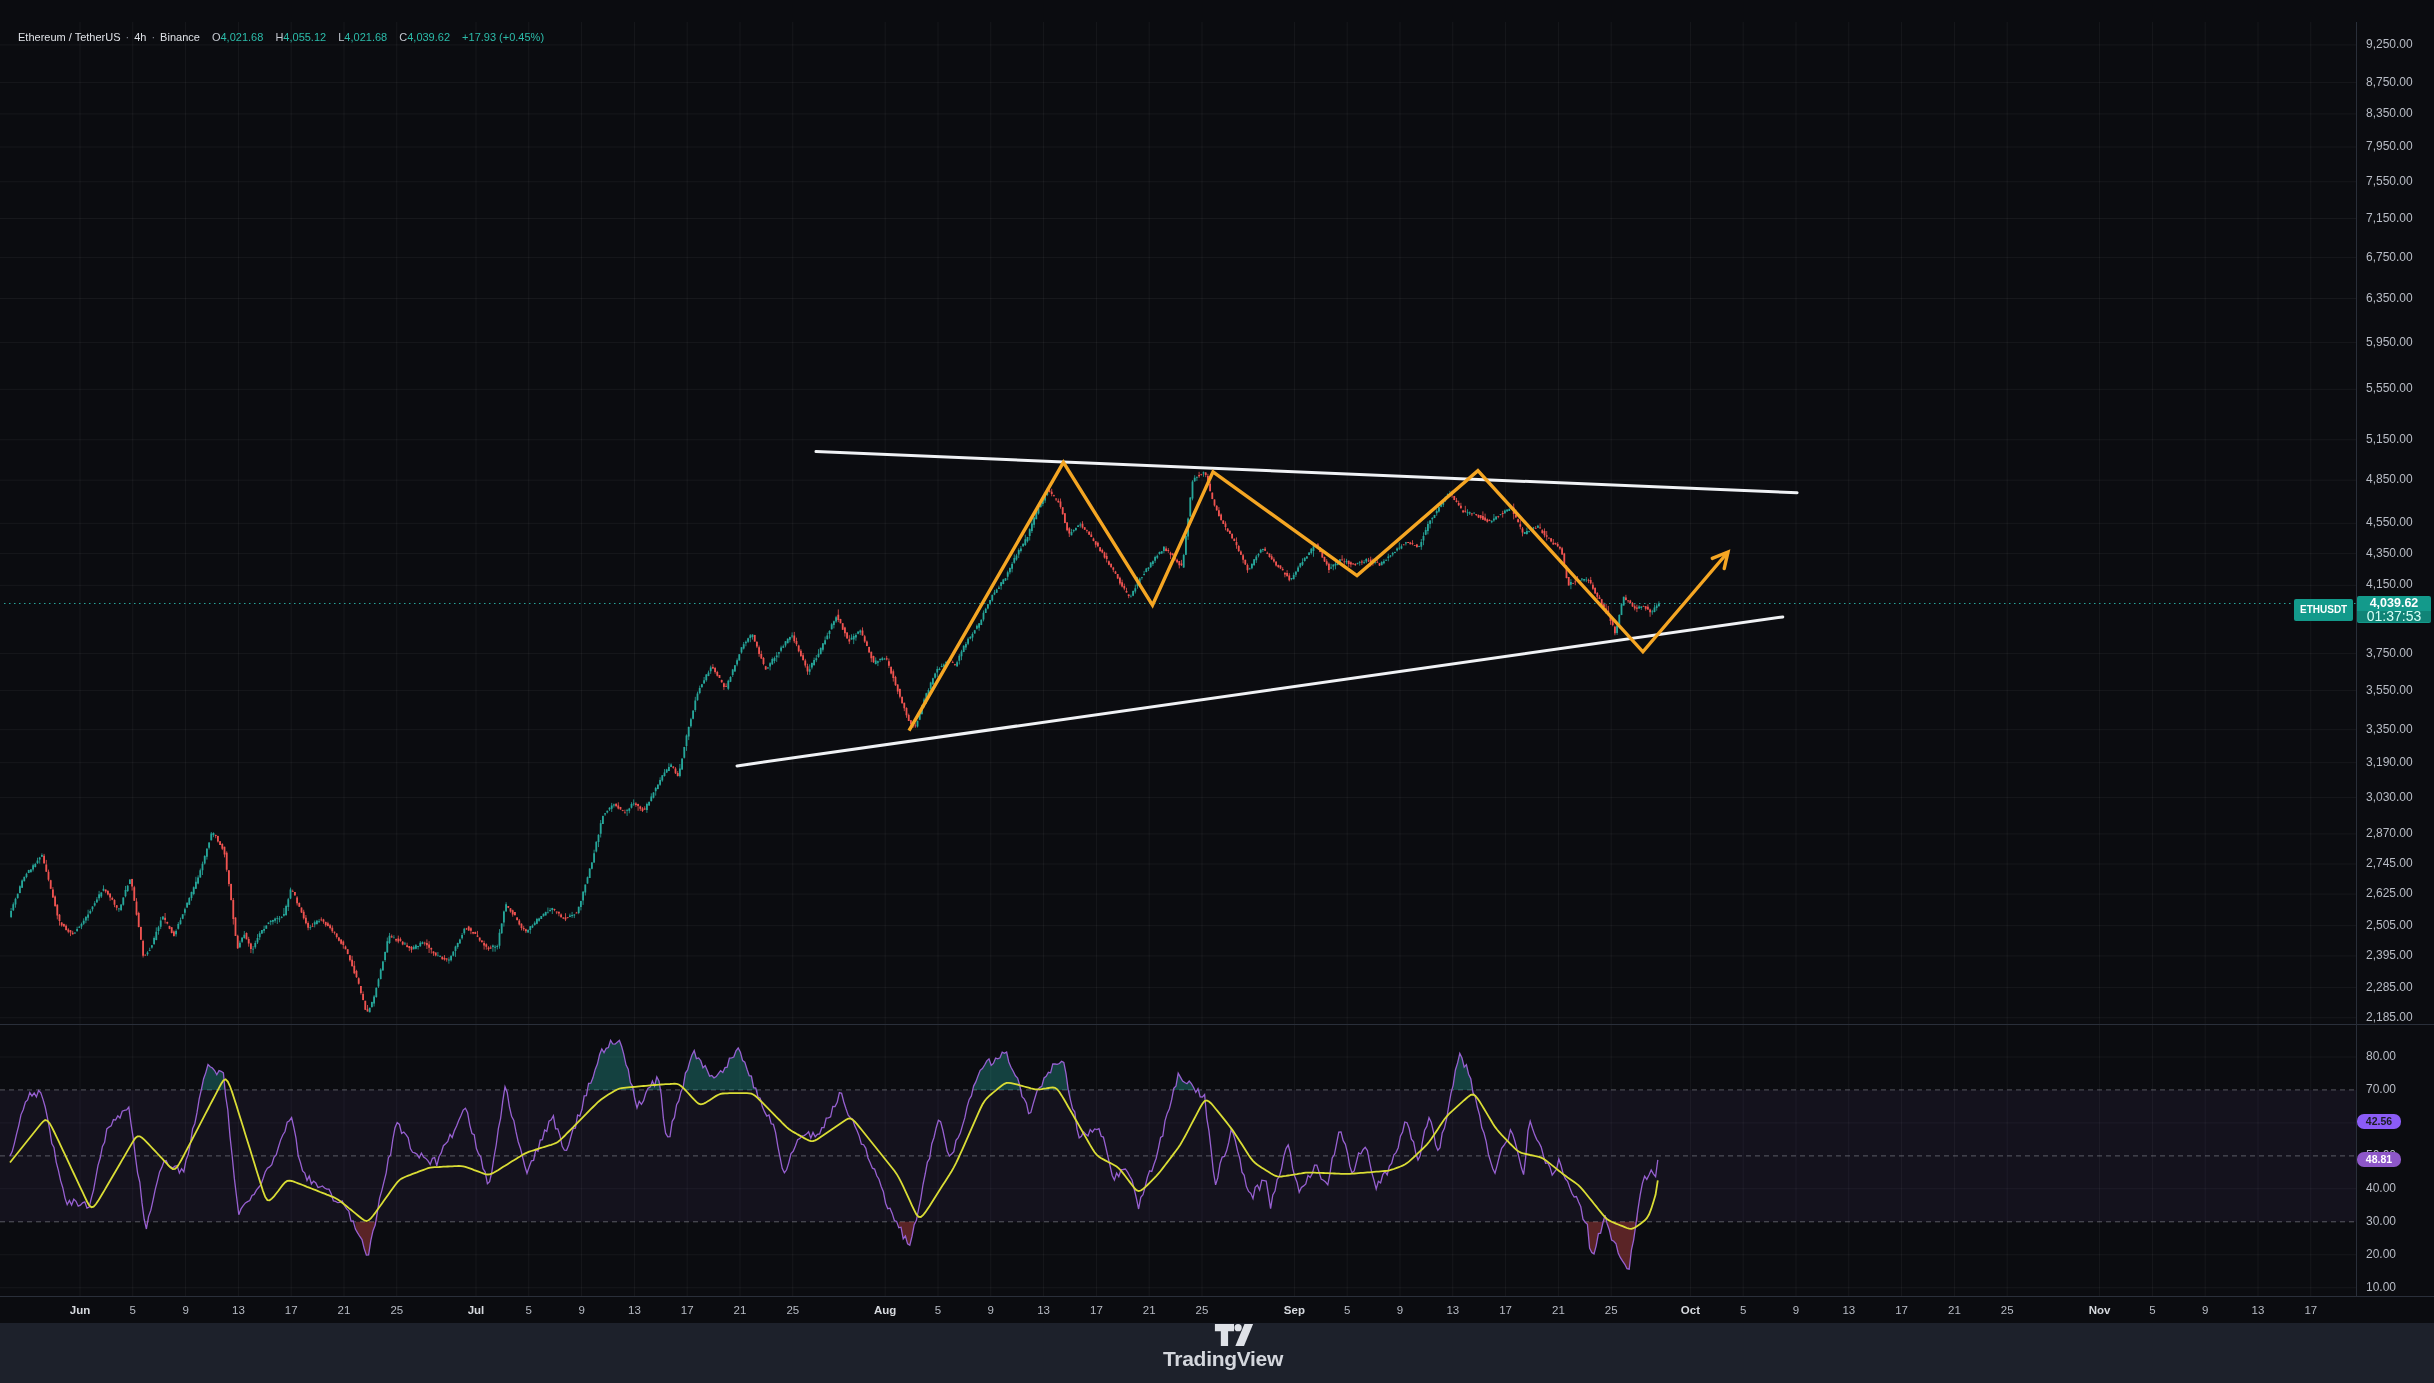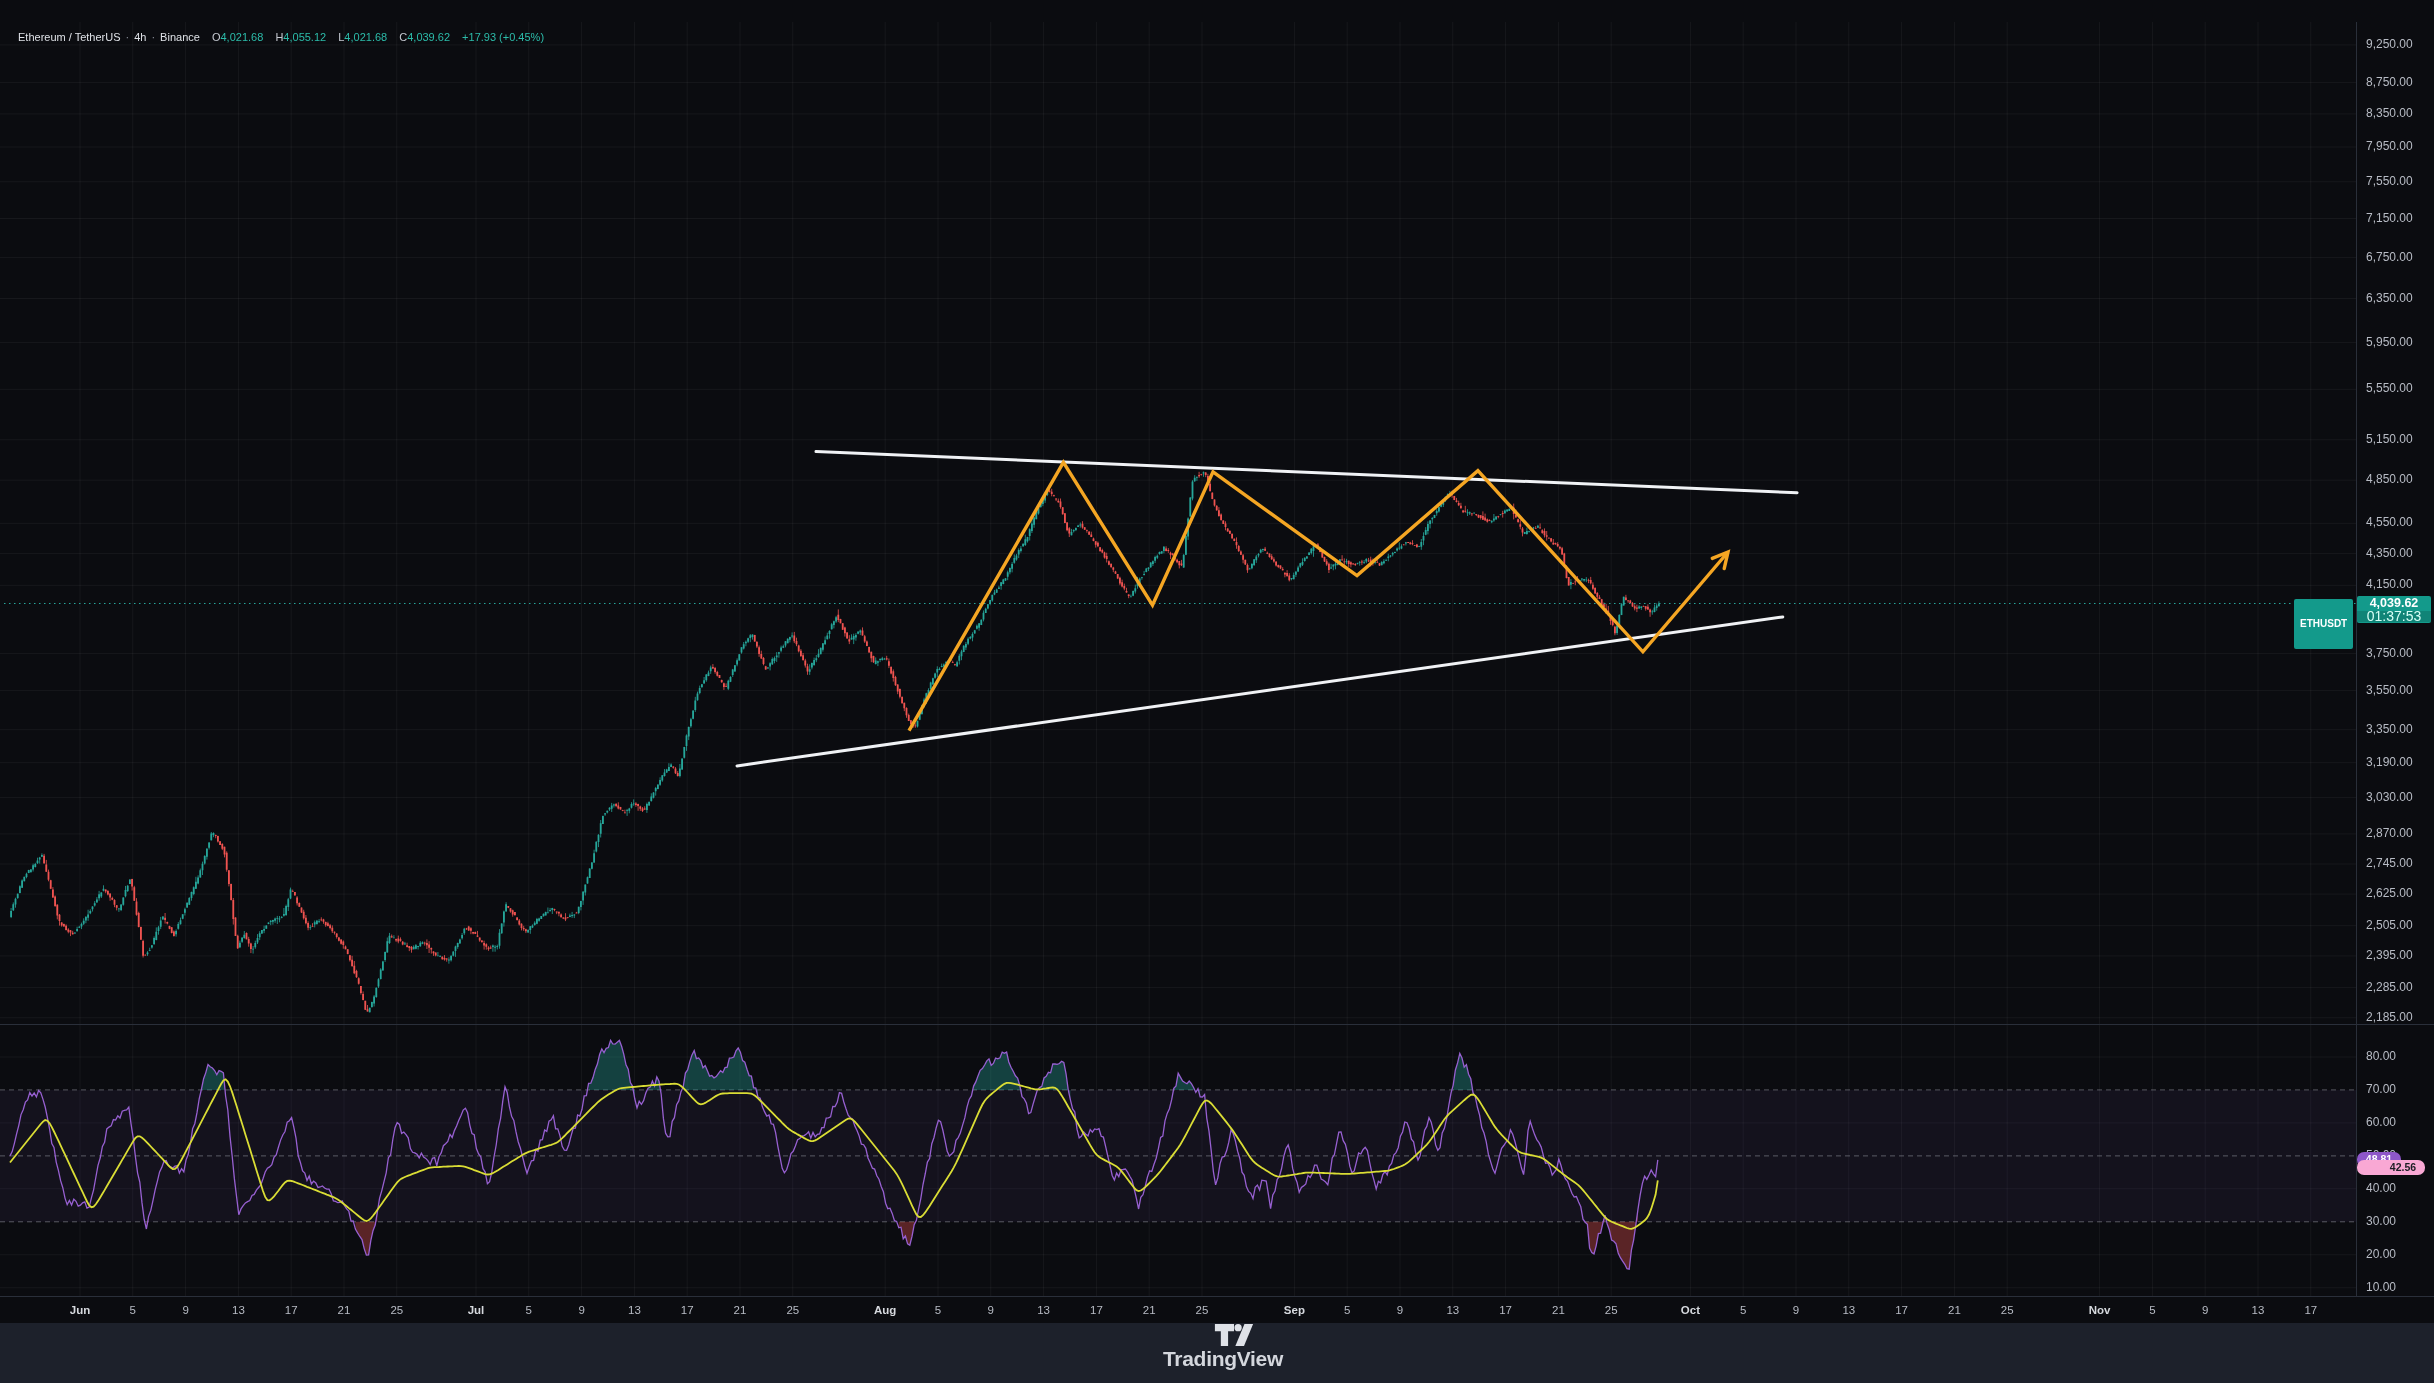--- a/index.html
+++ b/index.html
@@ -8,31 +8,31 @@
   .topbar{position:absolute;left:0;top:0;width:2434px;height:22px;background:#15181e;
           border-bottom:1px solid #1c212b;color:#e6e8ec;font-size:12px;font-weight:700;
           line-height:22px;padding-left:10px;box-sizing:border-box;white-space:nowrap;}
   #chart{position:absolute;left:0;top:0;}
   .legend{position:absolute;left:18px;top:31px;font-size:11px;color:#dfe2e7;white-space:nowrap;z-index:5;}
   .legend .sep{color:#8b8f99;padding:0 5px;}
   .legend .olabel{color:#c6cad2;margin-left:9px;}
   .legend .oval{color:#2cbcaa;}
   .legend .chg{color:#2cbcaa;margin-left:9px;}
   .badge-symbol{position:absolute;left:2294px;top:599px;height:14px;line-height:14px;
-          background:#139a8b;color:#fff;font-size:10px;font-weight:700;padding:18px 6px;
+          background:#139a8b;color:#fff;font-size:10px;font-weight:700;padding:4px 6px;
           border-radius:2px;z-index:6;}
   .badge-price{position:absolute;left:2357px;top:596px;width:74px;height:27px;background:#139a8b;
           border-radius:2px;z-index:6;text-align:center;color:#fff;}
   .badge-price .pv{font-size:12.5px;font-weight:700;line-height:15px;}
   .badge-price .cd{font-size:14px;line-height:11px;color:#d6fff7;background:rgba(0,0,0,0.14);
           border-radius:0 0 2px 2px;}
   .badge-rsi{position:absolute;left:2357px;width:44px;height:15px;line-height:15px;text-align:center;
           font-size:10.5px;font-weight:700;border-radius:7px;z-index:6;}
   .badge-rsi.purple{top:1152px;background:#8e57c9;color:#fff;}
-  .badge-rsi.yellow{top:1160px;background:#f9a8d4;color:#1b1d23;padding-left:24px;}
+  .badge-rsi.yellow{top:1114px;background:#8b5cf6;color:#1b1d23;}
   .footer{position:absolute;left:0;top:1323px;width:2434px;height:60px;background:#1d212b;
           display:flex;align-items:center;z-index:4;flex-direction:column;}
   .footer .logo{margin-left:34px;display:inline-flex;}
   .footer .wordmark{color:#d4d7dd;font-size:21px;font-weight:700;margin-left:12px;letter-spacing:-0.3px;}
 </style>
 </head>
 <body>
 
 <div class="stage">
   <div class="topbar">

